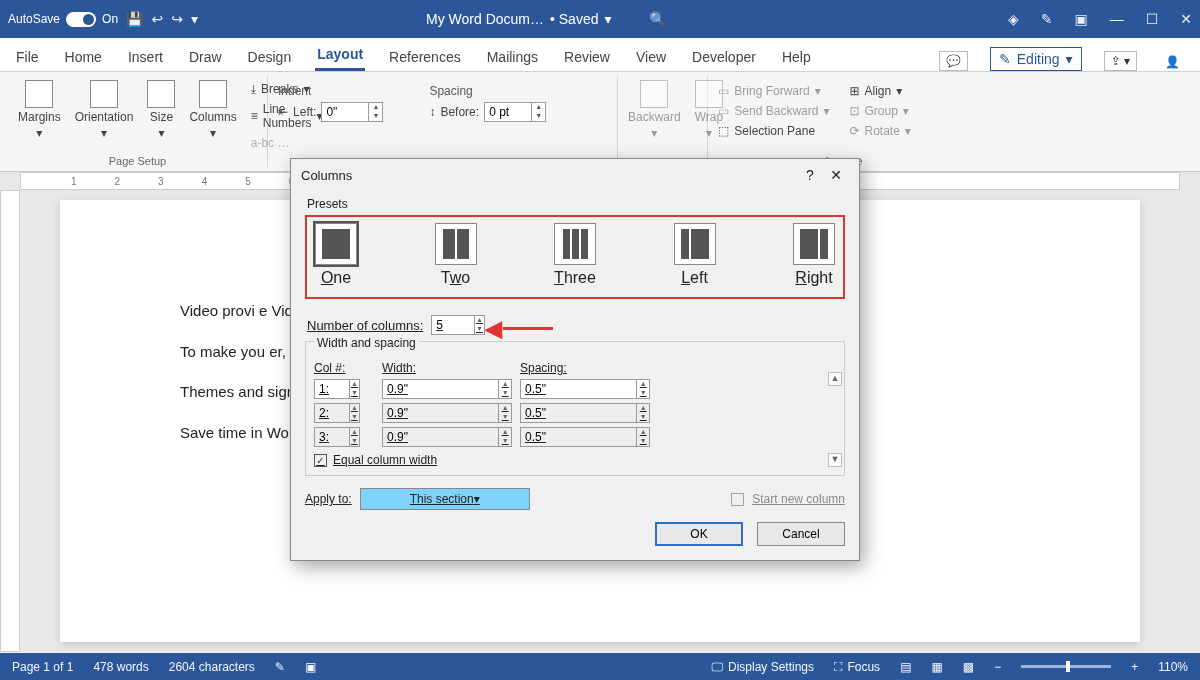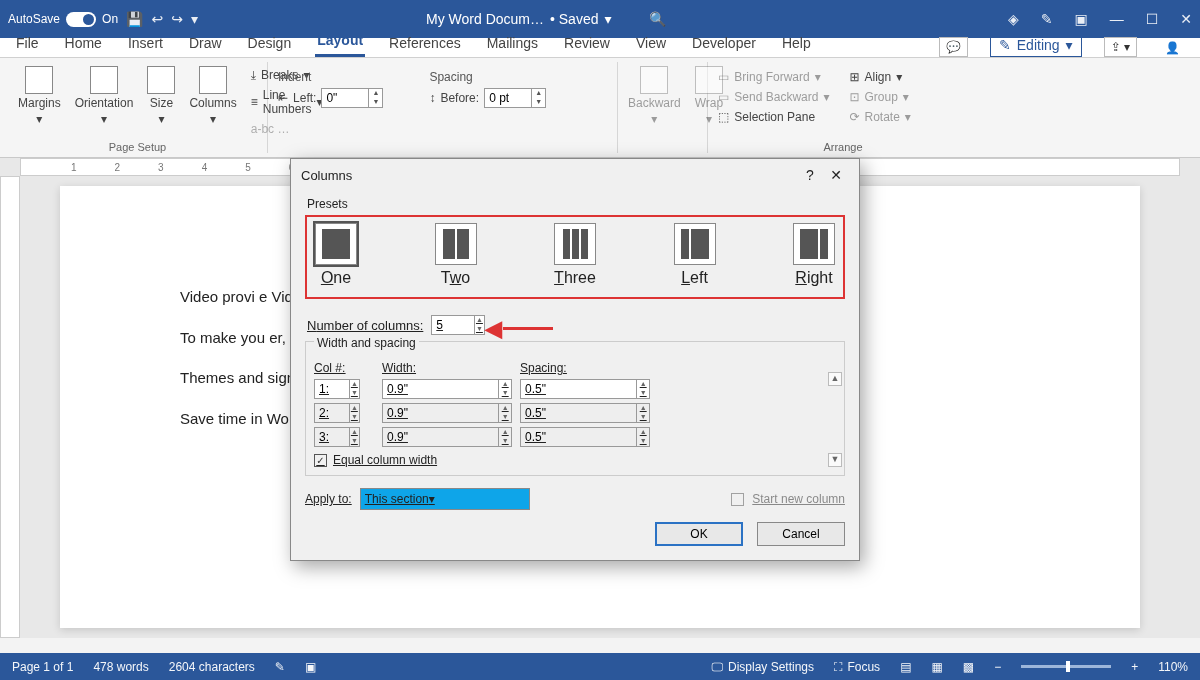--- a/index.html
+++ b/index.html
@@ -6,21 +6,21 @@
   body { background: #f3f3f3; width: 1200px; height: 680px; overflow: hidden; position: relative; font-size: 13px; color: #222; }
   
   .titlebar { background:#2b579a; color:#fff; height:38px; display:flex; align-items:center; padding:0 8px; gap:8px; }
   .titlebar .autosave { display:flex; align-items:center; gap:6px; font-size:12px; }
   .titlebar .autosave .switch { width:30px; height:15px; background:#fff; border-radius:8px; position:relative; }
   .titlebar .autosave .switch::after { content:""; position:absolute; right:2px; top:2px; width:11px; height:11px; background:#2b579a; border-radius:50%; }
   .titlebar .docname { margin-left:220px; font-size:14px; display:flex; align-items:center; gap:6px; }
   .titlebar .right { margin-left:auto; display:flex; gap:22px; align-items:center; }
   .tb-btn { color:#fff; opacity:.9; font-size:14px;}
   
-  .ribbon-tabs { background:#fff; border-bottom:1px solid #d0d0d0; height:20px; display:flex; align-items:flex-end; padding:0 14px; gap:22px; }
+  .ribbon-tabs { background:#fff; border-bottom:1px solid #d0d0d0; height:34px; display:flex; align-items:flex-end; padding:0 14px; gap:22px; }
   .ribbon-tabs .tab { padding:6px 2px; font-size:14px; color:#444; cursor:pointer;}
   .ribbon-tabs .tab.active { color:#2b579a; border-bottom:3px solid #2b579a; font-weight:600;}
   .ribbon-tabs .spacer{flex:1}
   .ribbon-tabs .tool { border:1px solid #bbb; padding:2px 6px; font-size:12px; color:#333; display:flex; align-items:center; gap:4px;}
   .ribbon-tabs .editing { border:1px solid #2b579a; color:#2b579a; padding:3px 8px; font-size:14px; display:flex; gap:6px; align-items:center;}
   
   .ribbon { background:#f5f5f5; border-bottom:1px solid #c9c9c9; height:100px; display:flex; padding:4px 8px; gap:0; }
   .rgroup { border-right:1px solid #d6d6d6; padding:0 10px; display:flex; flex-direction:column; }
   .rgroup .row { display:flex; gap:14px; }
   .bigbtn { display:flex; flex-direction:column; align-items:center; gap:2px; font-size:12px; color:#444; padding-top:4px; cursor:pointer;}
@@ -72,21 +72,21 @@
   .spin2 .ar{width:14px;border-left:1px solid #999;display:flex;flex-direction:column;}
   .spin2 .ar div{flex:1;font-size:7px;text-align:center;color:#666;line-height:8px;}
   .eqrow{margin-top:6px;font-size:12px;display:flex;align-items:center;gap:6px;}
   .chk{width:13px;height:13px;border:1px solid #555;display:inline-flex;align-items:center;justify-content:center;font-size:10px;color:#333;}
   .rowflex{display:flex;gap:18px;text-decoration:underline;}
   .lb-row{display:flex;align-items:center;gap:6px;font-size:12px;}
   .preview-box{border:1px solid #bbb;background:#fff;width:160px;height:160px;margin-top:4px;display:flex;align-items:center;justify-content:center;}
   .preview-inner{width:120px;height:130px;border:1px solid #999;background:#fff;display:flex;gap:3px;padding:8px 6px;}
   .pv-col{flex:1;background:repeating-linear-gradient(#555 0 1px,transparent 1px 3px);}
   .applyrow{display:flex;align-items:center;gap:8px;margin-top:12px;font-size:12px;}
-  .combo{border:1px solid #888;background:#0ea5e9;height:22px;display:flex;align-items:center;padding:0 4px;width:170px;justify-content:flex-start;}
+  .combo{border:1px solid #888;background:#7dd3fc;height:22px;display:flex;align-items:center;padding:0 4px;width:170px;justify-content:center;}
   .dlg-buttons{display:flex;gap:14px;justify-content:flex-end;margin-top:12px;}
   .dlg-buttons button{width:88px;height:24px;background:#e8e8e8;border:1px solid #888;font-size:12px;}
   .dlg-buttons button.primary{border:2px solid #2b72c4;}
   .sb-scroll{position:absolute;right:2px;top:30px;display:flex;flex-direction:column;gap:2px;}
   .sb-scroll div{width:14px;height:14px;font-size:9px;text-align:center;color:#666;border:1px solid #bbb;background:#fafafa;}
 </style>
 </head>
 <body>
 
 <div class="titlebar">

